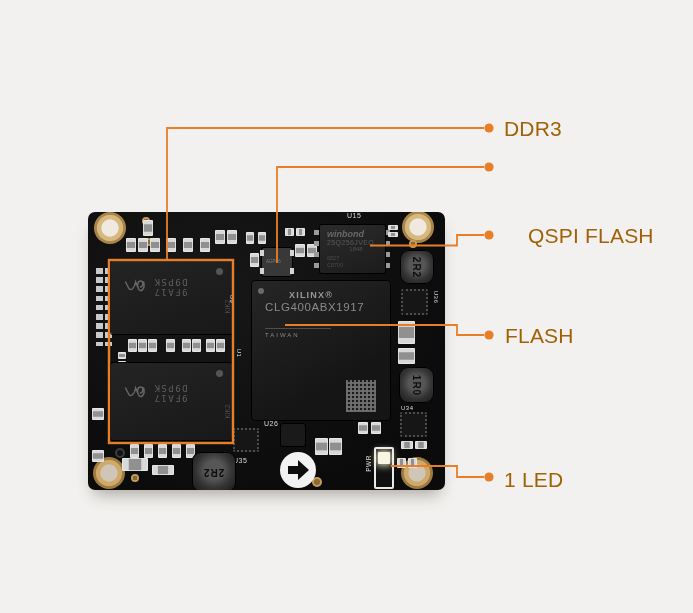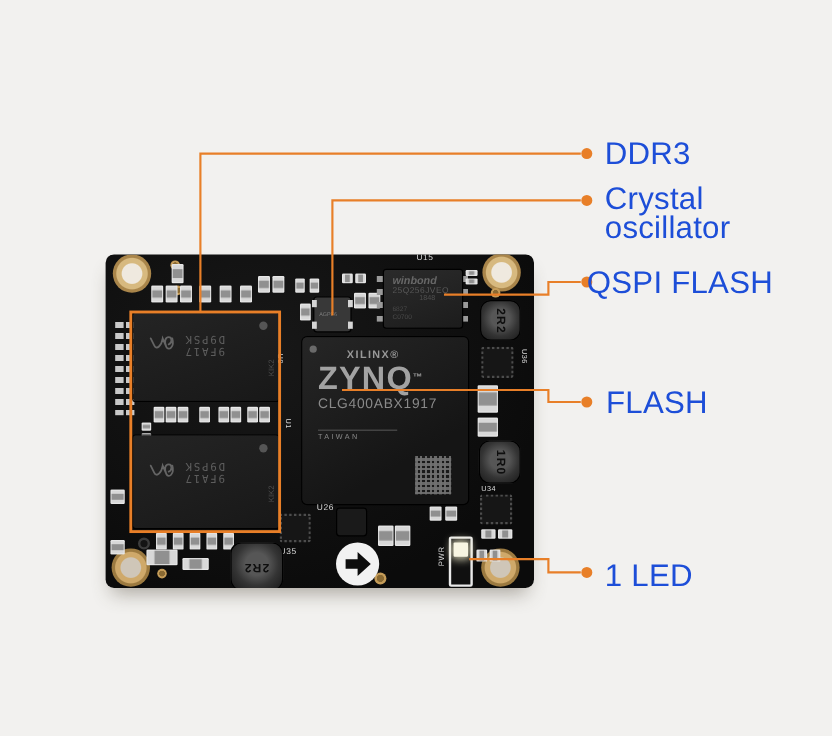--- a/index.html
+++ b/index.html
@@ -65,21 +65,21 @@
   .xp{position:absolute;width:4px;height:6px;background:#d5d5d5;}
   .xtal-mark{position:absolute;left:4px;top:11px;font-size:4.5px;color:#7d7d7d;}
   
   .sot{position:absolute;background:#1a1a1a;border-radius:2px;box-shadow:0 0 0 1px #000;}
   .logo-circle{position:absolute;left:191px;top:239px;}
   .pwrbox{position:absolute;left:286px;top:235px;width:20px;height:42px;border:2px solid #e9e9e9;border-radius:2px;box-sizing:border-box;background:#101010;}
   .led{position:absolute;left:2px;top:3px;width:12px;height:12px;background:#f8f5e2;border-radius:1px;
        box-shadow:0 0 7px 2px rgba(255,250,215,.8);}
   
   .overlay{position:absolute;left:0;top:0;pointer-events:none;}
-  .callout-label{position:absolute;font-size:26px;line-height:23px;color:#1d4ed8;letter-spacing:.2px;}
+  .callout-label{position:absolute;font-size:21px;line-height:23px;color:#a16207;letter-spacing:.2px;}
   .callout-label.wrap{width:86px;line-height:24px;}
 </style>
 </head>
 <body>
 
 <div class="stage">
 
   <div class="board">
 
     <span class="hole" style="left:6px;top:0px"></span>
@@ -184,23 +184,20 @@
         <div>6827</div>
         <div>C0700</div>
       </div>
     </div>
     <i class="cap h" style="left:300px;top:13px;width:10px;height:5px"></i>
     <i class="cap h" style="left:300px;top:20px;width:10px;height:5px"></i>
 
     <div class="zynq">
       <span class="pin1" style="left:6px;top:7px;right:auto;background:#6a6a6a;width:6px;height:6px"></span>
       <div class="zx-brand" style="margin-left:24px">XILINX®</div>
-      <div class="zx-fam">
-        <span>ZYNQ</span><span class="tm">™</span>
-      </div>
       <div class="zx-line">CLG400ABX1917</div>
       <div class="zx-div"></div>
       <div class="zx-origin">TAIWAN</div>
       <div class="dmatrix"></div>
     </div>
 
     <div class="ind" style="left:312px;top:38px;width:34px;height:34px">
       <span class="rot90">2R2</span>
     </div>
     <div class="ic" style="left:313px;top:77px;width:27px;height:26px"></div>
@@ -254,17 +251,16 @@
     <g fill="#e87f28" stroke="none">
       <circle cx="489" cy="128" r="4.6"></circle>
       <circle cx="489" cy="167" r="4.6"></circle>
       <circle cx="489" cy="235" r="4.6"></circle>
       <circle cx="489" cy="335" r="4.6"></circle>
       <circle cx="489" cy="477" r="4.6"></circle>
     </g>
   </svg>
 
   <div class="callout-label" style="left:504px;top:117px">DDR3</div>
-  <div class="callout-label wrap" style="left:504px;top:153px">Crystal oscillator</div>
-  <div class="callout-label" style="left:489px;top:224px">QSPI FLASH</div>
+  <div class="callout-label" style="left:528px;top:224px">QSPI FLASH</div>
   <div class="callout-label" style="left:505px;top:324px">FLASH</div>
   <div class="callout-label" style="left:504px;top:468px">1 LED</div>
 </div>
 
 </body></html>

